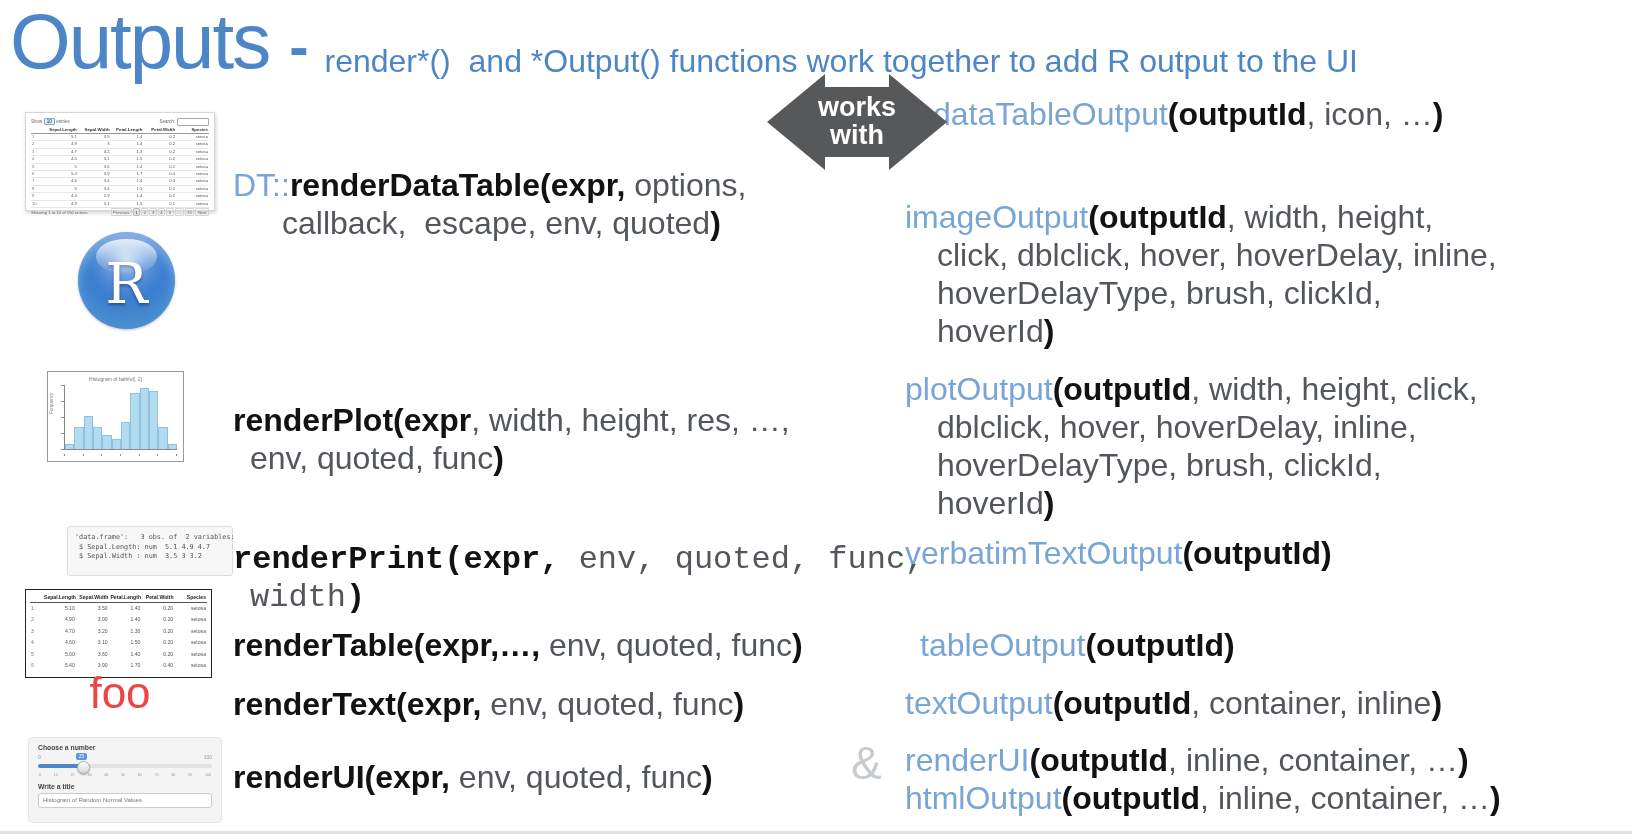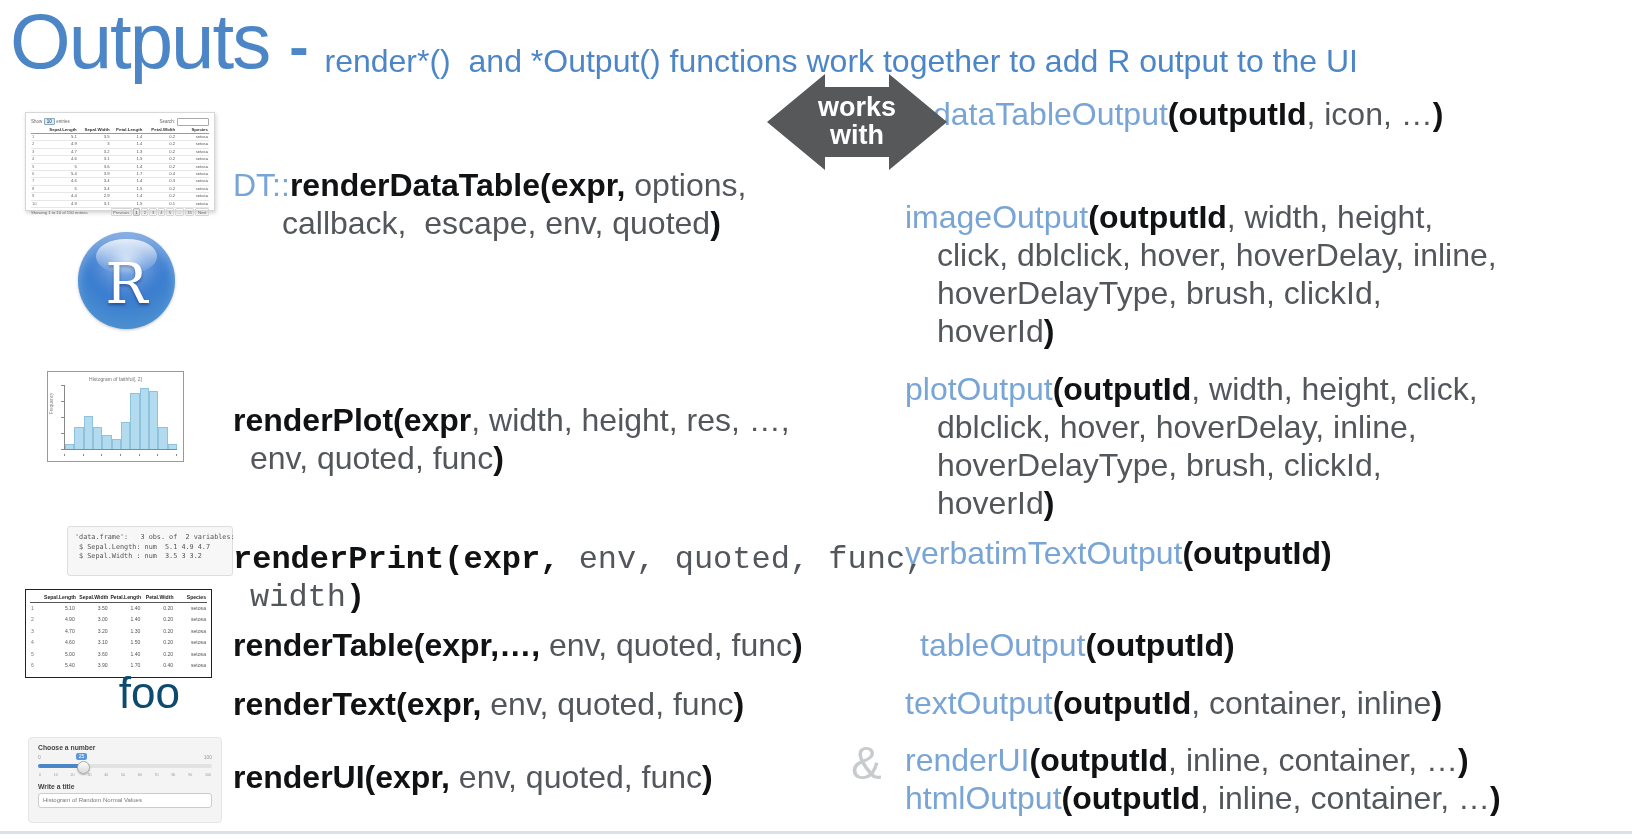--- a/index.html
+++ b/index.html
@@ -79,21 +79,21 @@
     color:#555;white-space:pre;margin-left:39px;}
 
   
   #thumb-table{left:25px;top:589px;width:187px;height:89px;border:1.5px solid #222;box-sizing:border-box;padding:2px 4px;}
   #tbl-header,#tbl-rows{display:grid;grid-template-columns:13px repeat(5,1fr);}
   #tbl-header .cell{font-size:5.1px;font-weight:700;color:#222;text-align:right;border-bottom:1px solid #555;padding:2px 1px;}
   #tbl-rows .cell{font-size:5.1px;color:#555;text-align:right;height:11.4px;line-height:11.4px;padding:0 1px;}
   #tbl-rows .c0{text-align:left;color:#777;}
 
   
-  #foo{position:absolute;left:60px;top:668px;width:120px;text-align:right;font-size:44px;color:#0c4a6e;}
+  #foo{position:absolute;left:60px;top:668px;width:120px;text-align:center;font-size:44px;color:#ef4444;}
 
   
   #thumb-ui{left:28px;top:737px;width:194px;height:86px;background:#f4f4f4;border:1px solid #e6e6e6;border-radius:4px;
     box-sizing:border-box;padding:6px 9px;}
   .ui-label{font-size:6.8px;font-weight:700;color:#444;}
   .ui-limits{position:relative;height:9px;margin-top:2px;font-size:5px;color:#999;}
   .ui-min{position:absolute;left:0;top:1px;}
   .ui-max{position:absolute;right:0;top:1px;}
   .ui-bubble{position:absolute;left:22%;top:0;background:#5b97dd;color:#fff;font-size:5px;line-height:7px;
     padding:0 2.5px;border-radius:2px;}

